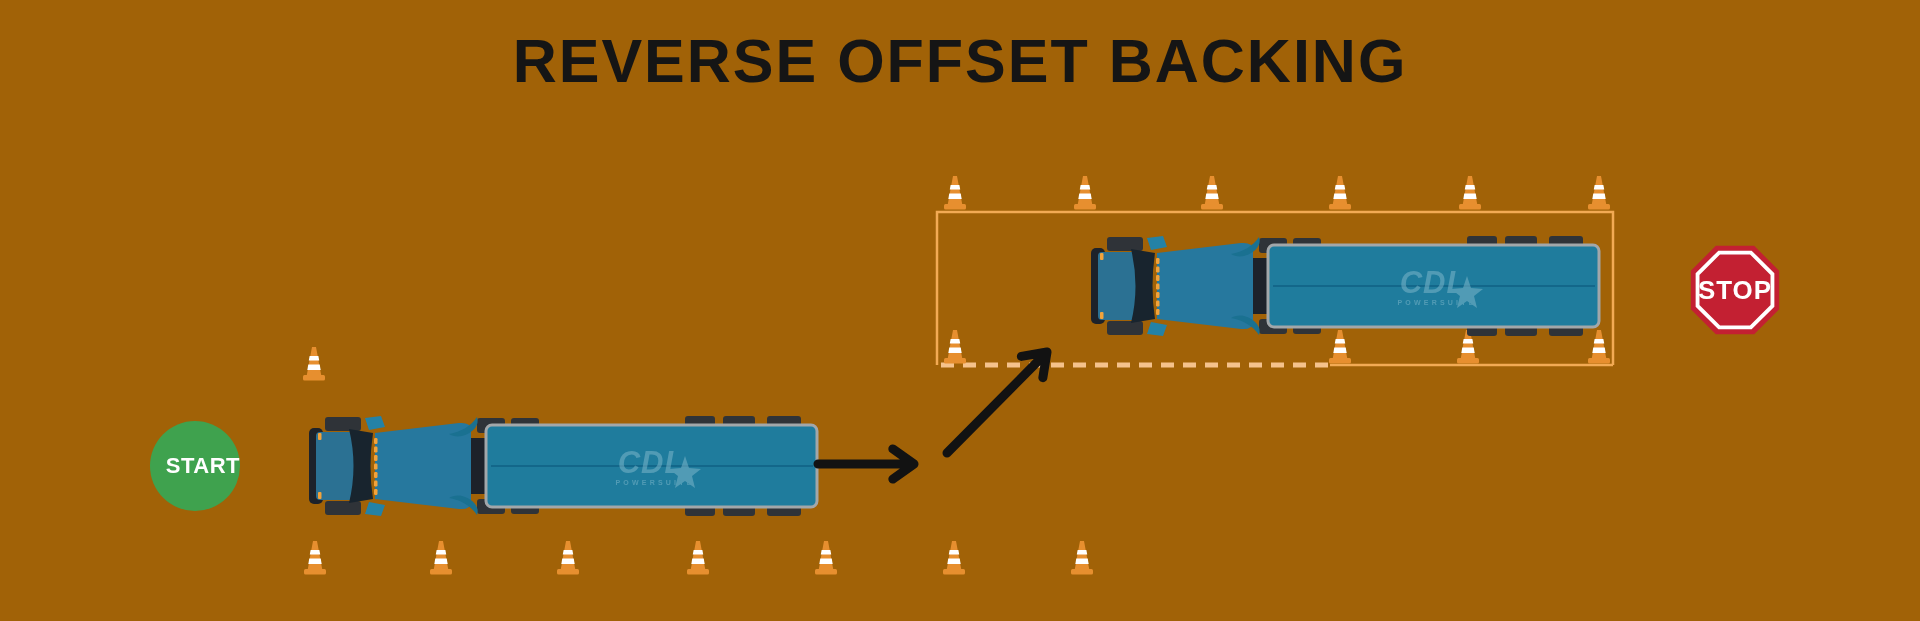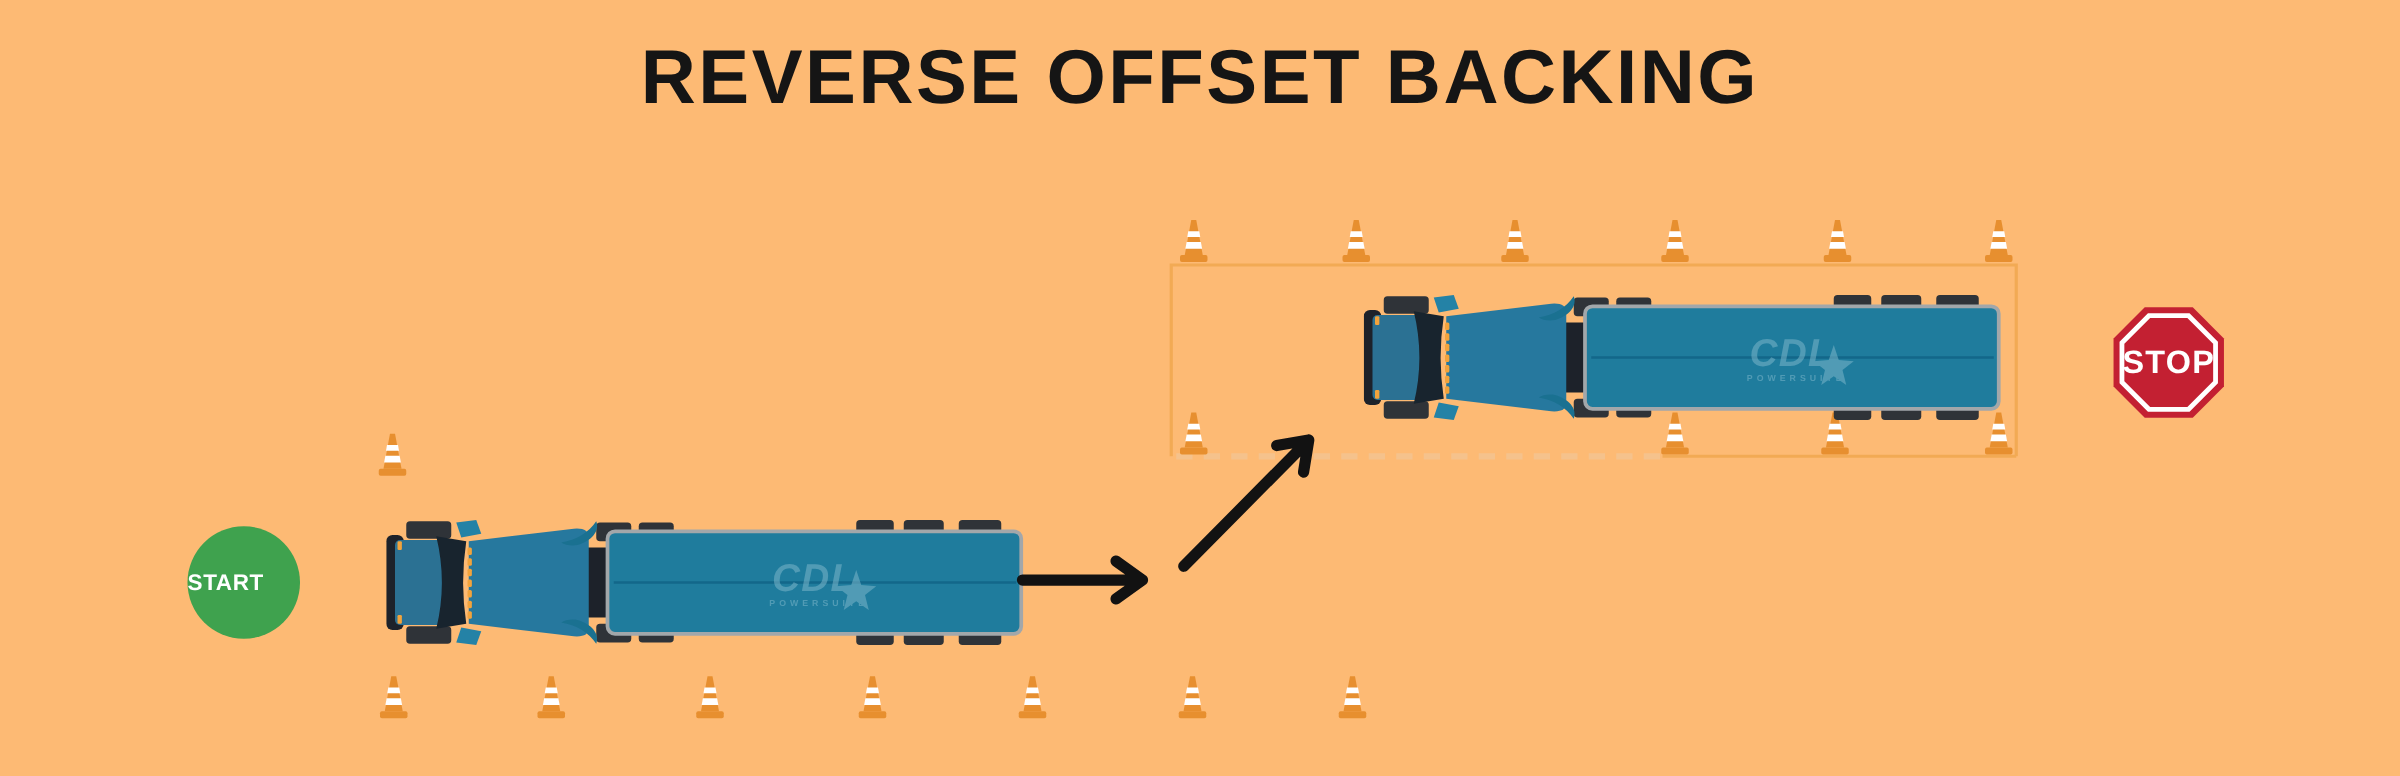--- a/index.html
+++ b/index.html
@@ -1,28 +1,28 @@
 <!DOCTYPE html>
 <html><head>
 <meta charset="utf-8">
 <style>
   html,body{margin:0;padding:0;background:#ffffff;}
   .stage{
     position:relative;width:1920px;height:621px;overflow:hidden;
-    background:#fdba74;font-family:"Liberation Sans",sans-serif;
+    background:#a16207;font-family:"Liberation Sans",sans-serif;
   }
   .page-title{
     position:absolute;top:26px;left:0;width:1920px;text-align:center;
     font-size:61px;font-weight:700;letter-spacing:2px;color:#151515;
     font-family:"Liberation Sans",sans-serif;
   }
   .start-badge{
     position:absolute;left:150px;top:421px;width:90px;height:90px;
-    border-radius:50%;display:flex;align-items:center;justify-content:flex-start;
-    color:#ffffff;font-size:18px;font-weight:700;letter-spacing:.5px;
+    border-radius:50%;display:flex;align-items:center;justify-content:flex-end;
+    color:#ffffff;font-size:22px;font-weight:700;letter-spacing:.5px;
   }
   .stop-sign{position:absolute;left:1687px;top:242px;width:96px;height:96px;}
   .stop-sign text{
     font-family:"Liberation Sans",sans-serif;font-size:27px;font-weight:700;
     letter-spacing:1px;fill:#ffffff;
   }
   #course-svg{position:absolute;left:0;top:0;}
   .logo-main{
     font-family:"Liberation Sans",sans-serif;font-size:31px;font-weight:700;
     font-style:italic;letter-spacing:1px;

